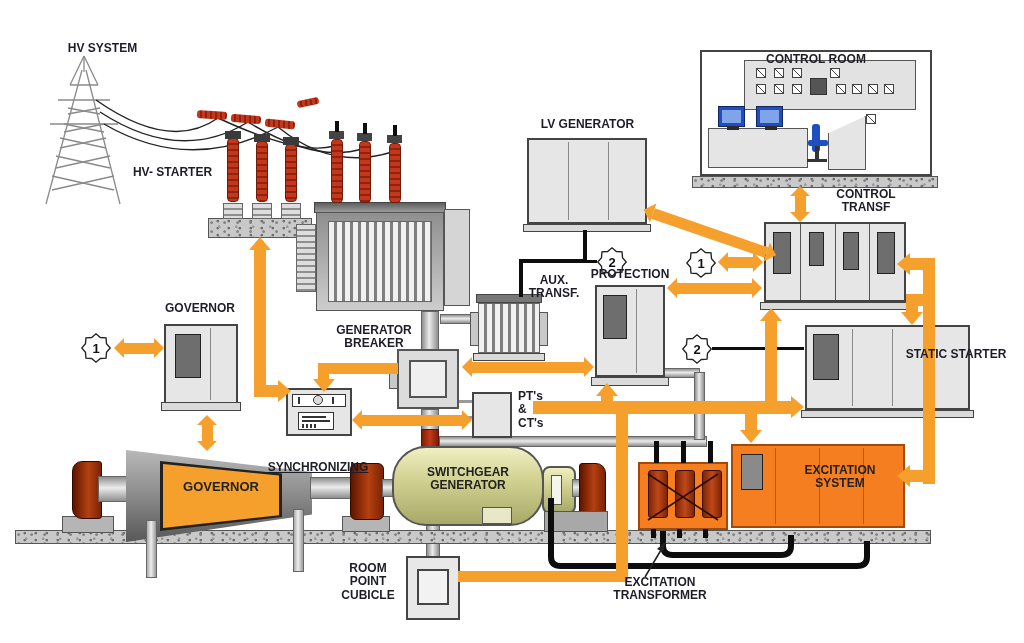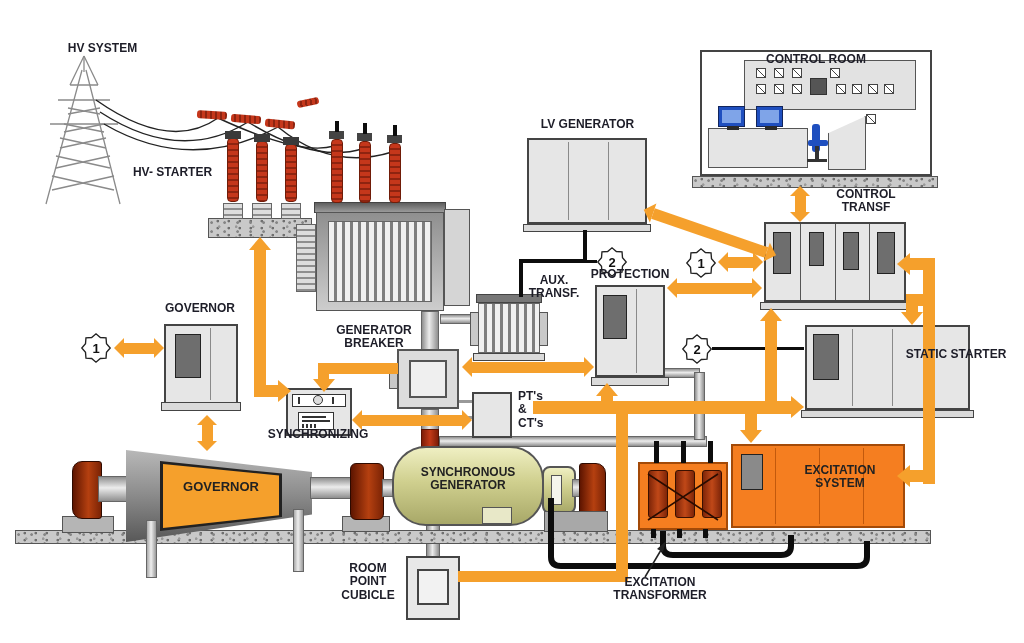--- a/index.html
+++ b/index.html
@@ -331,22 +331,22 @@
 
   <div class="lbl" style="left:55px;top:42px;width:95px;">HV SYSTEM</div>
   <div class="lbl" style="left:120px;top:166px;width:105px;">HV- STARTER</div>
   <div class="lbl" style="left:525px;top:118px;width:125px;">LV GENERATOR</div>
   <div class="lbl" style="left:519px;top:274px;width:70px;">AUX. TRANSF.</div>
   <div class="lbl" style="left:760px;top:53px;width:112px;">CONTROL ROOM</div>
   <div class="lbl" style="left:820px;top:188px;width:92px;">CONTROL TRANSF</div>
   <div class="lbl" style="left:588px;top:268px;width:84px;">PROTECTION</div>
   <div class="lbl" style="left:156px;top:302px;width:88px;">GOVERNOR</div>
   <div class="lbl" style="left:318px;top:324px;width:112px;">GENERATOR BREAKER</div>
-  <div class="lbl" style="left:256px;top:428px;width:124px;">SYNCHRONIZING</div>
+  <div class="lbl" style="left:256px;top:461px;width:124px;text-decoration:underline;">SYNCHRONIZING</div>
   <div class="lbl" style="left:518px;top:390px;width:36px;text-align:left;">PT's &amp; CT's</div>
   <div class="lbl" style="left:858px;top:348px;width:106px;margin-left:45px;">STATIC STARTER</div>
   <div class="lbl" style="left:780px;top:464px;width:120px;color:#222;">EXCITATION SYSTEM</div>
   <div class="lbl" style="left:590px;top:576px;width:140px;">EXCITATION TRANSFORMER</div>
   <div class="lbl" style="left:168px;top:480px;width:106px;font-size:13px;color:#222;">GOVERNOR</div>
-  <div class="lbl" style="left:398px;top:466px;width:140px;color:#222;">SYNCHRONOUS GENERATOR</div>
+  <div class="lbl" style="left:398px;top:466px;width:140px;color:#222;">SWITCHGEAR GENERATOR</div>
   <div class="lbl" style="left:336px;top:562px;width:64px;">ROOM POINT CUBICLE</div>
 
 </div>
 
 </body></html>

